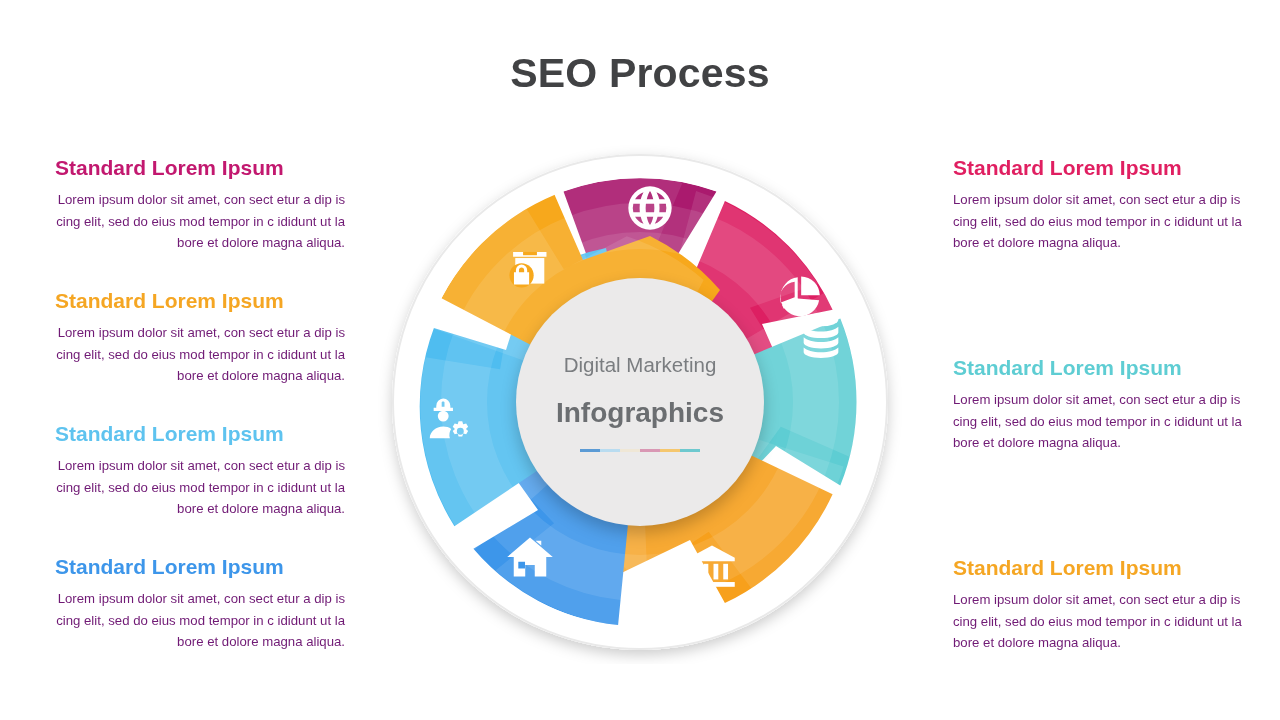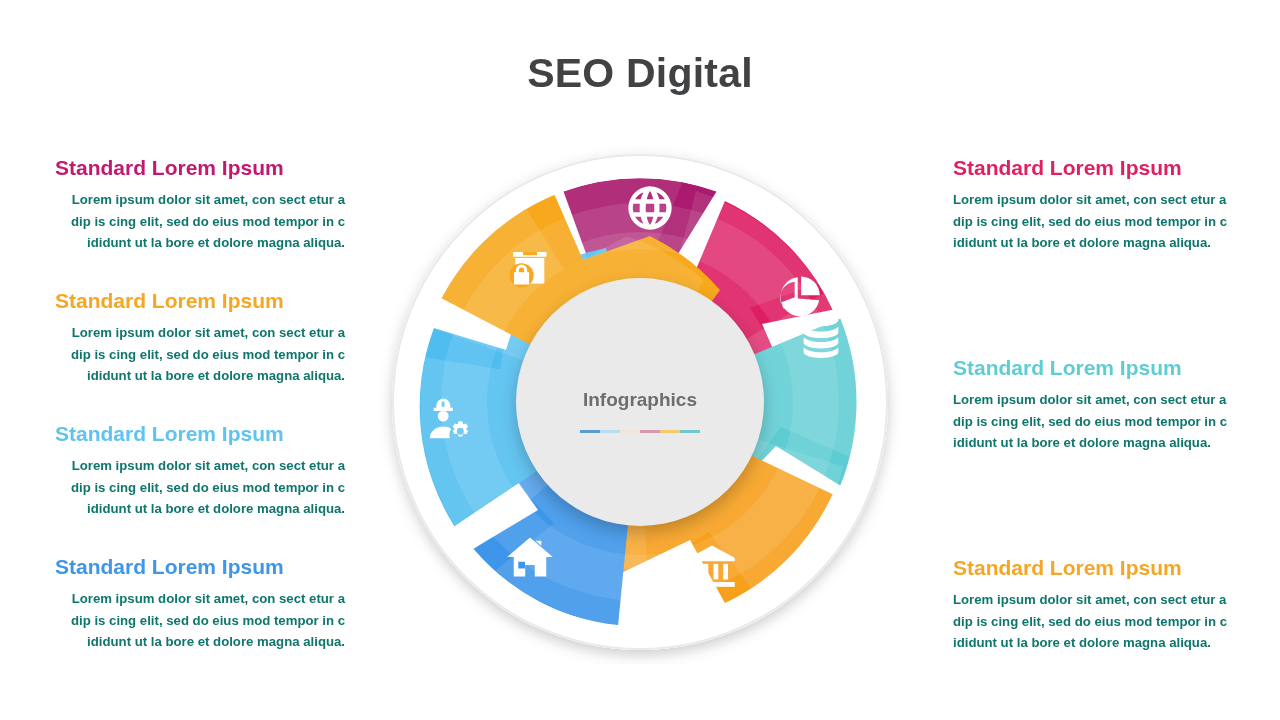--- a/index.html
+++ b/index.html
@@ -18,22 +18,22 @@
     font-size: 41px; font-weight: bold; color: #414244;
     letter-spacing: 0.2px;
   }
 
   .block { position: absolute; width: 290px; }
   .block h3 {
     font-size: 21px; font-weight: bold; line-height: 1.2;
     margin-bottom: 9px; white-space: nowrap;
   }
   .block p {
-    font-size: 13.2px; line-height: 1.62; color: #0f766e;
-    font-weight: 700;
+    font-size: 13.2px; line-height: 1.62; color: #701a75;
+    font-weight: 400;
   }
   .block.ta-right p { text-align: right; }
   .block.ta-left  p { text-align: left; }
 
   
   .wheel {
     position: absolute; left: 378px; top: 140px;
     width: 524px; height: 524px;
   }
   .wheel svg { display: block; width: 524px; height: 524px; }
@@ -41,34 +41,34 @@
   .hub {
     position: absolute; left: 50%; top: 50%;
     width: 248px; height: 248px; margin-left: -124px; margin-top: -124px;
     border-radius: 50%;
     background: #ebeaea;
     box-shadow: 0 7px 16px rgba(0,0,0,0.22);
     display: flex; flex-direction: column;
     align-items: center; justify-content: center;
   }
   .hub-line1 { font-size: 20.5px; color: #7a7d80; line-height: 1.25; }
-  .hub-line2 { font-size: 19px; font-weight: bold; color: #6b6e71; line-height: 1.3; margin-top: 17px; }
+  .hub-line2 { font-size: 28px; font-weight: bold; color: #6b6e71; line-height: 1.3; margin-top: 17px; }
   .hub-divider { display: flex; margin-top: 18px; }
   .hub-divider i { display: block; width: 20px; height: 3px; }
 
   .icon-layer { position: absolute; left: 0; top: 0; width: 524px; height: 524px; pointer-events: none; }
   .wicon { position: absolute; width: 52px; height: 52px; margin-left: -26px; margin-top: -26px; }
   .wicon svg { width: 52px; height: 52px; display: block; fill: #ffffff; }
 </style>
 </head>
 <body>
 
 <div class="slide">
 
-  <div class="title">SEO Digital</div>
+  <div class="title">SEO Process</div>
 
   <div class="block ta-right" style="left:55px; top:155px;">
     <h3 style="color: rgb(194, 24, 111);">Standard Lorem Ipsum</h3>
     <p>Lorem ipsum dolor sit  amet, con sect etur a dip  is cing elit,  sed do eius mod tempor in c ididunt ut la bore et dolore magna aliqua.</p>
   </div>
   <div class="block ta-right" style="left:55px; top:288px;">
     <h3 style="color: rgb(245, 166, 35);">Standard Lorem Ipsum</h3>
     <p>Lorem ipsum dolor sit  amet, con sect etur a dip  is cing elit,  sed do eius mod tempor in c ididunt ut la bore et dolore magna aliqua.</p>
   </div>
   <div class="block ta-right" style="left:55px; top:421px;">
@@ -224,20 +224,21 @@
             <path d="M5.2 7.4h13.4v11.8H5.2z"></path>
             <path d="M8.8 4.6h6.4v1.5H8.8z" fill="#f7a81c"></path>
             <circle cx="8.1" cy="15.4" r="5.6" fill="#f7a81c"></circle>
             <path d="M8.1 10.4a2.6 2.6 0 00-2.6 2.6v1h-.9v5.6h7v-5.6h-.9v-1a2.6 2.6 0 00-2.6-2.6zm0 1.4c.7 0 1.2.5 1.2 1.2v1H6.9v-1c0-.7.5-1.2 1.2-1.2z"></path>
           </svg>
       </div>
 
     </div>
 
     <div class="hub">
+      <div class="hub-line1">Digital Marketing</div>
       <div class="hub-line2">Infographics</div>
       <div class="hub-divider">
         <i style="background: rgb(91, 155, 213);"></i>
           <i style="background: rgb(185, 220, 240);"></i>
           <i style="background: rgb(239, 231, 214);"></i>
         <i style="background: rgb(217, 152, 180);"></i>
           <i style="background: rgb(245, 199, 110);"></i>
           <i style="background: rgb(110, 201, 207);"></i>
       </div>
     </div>

